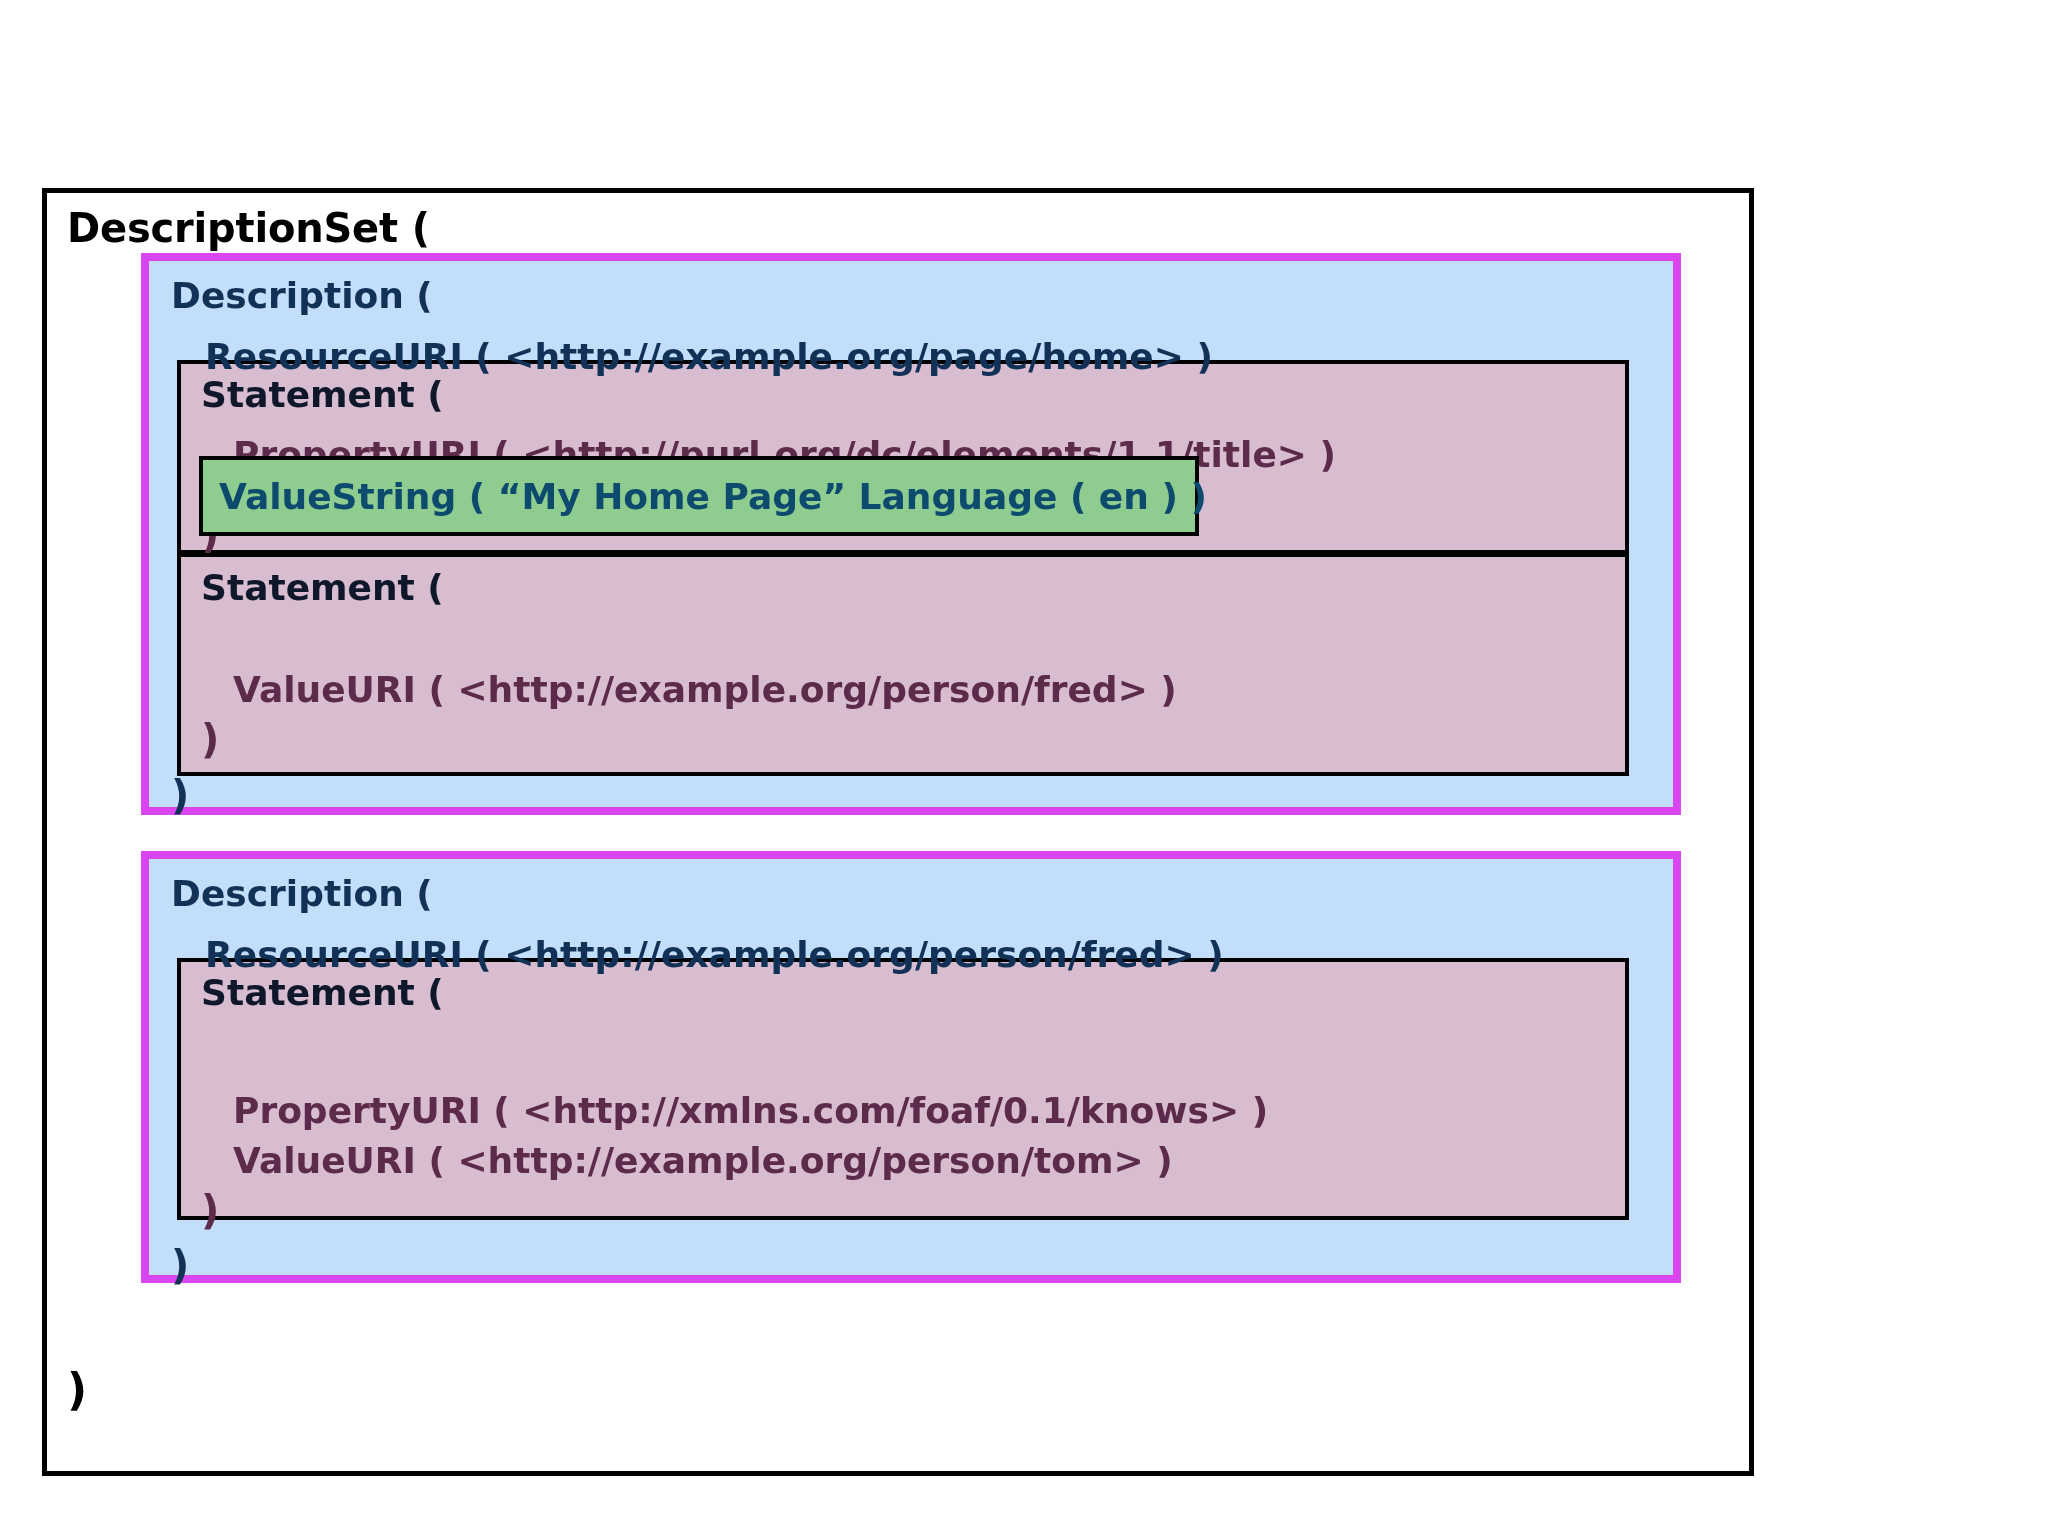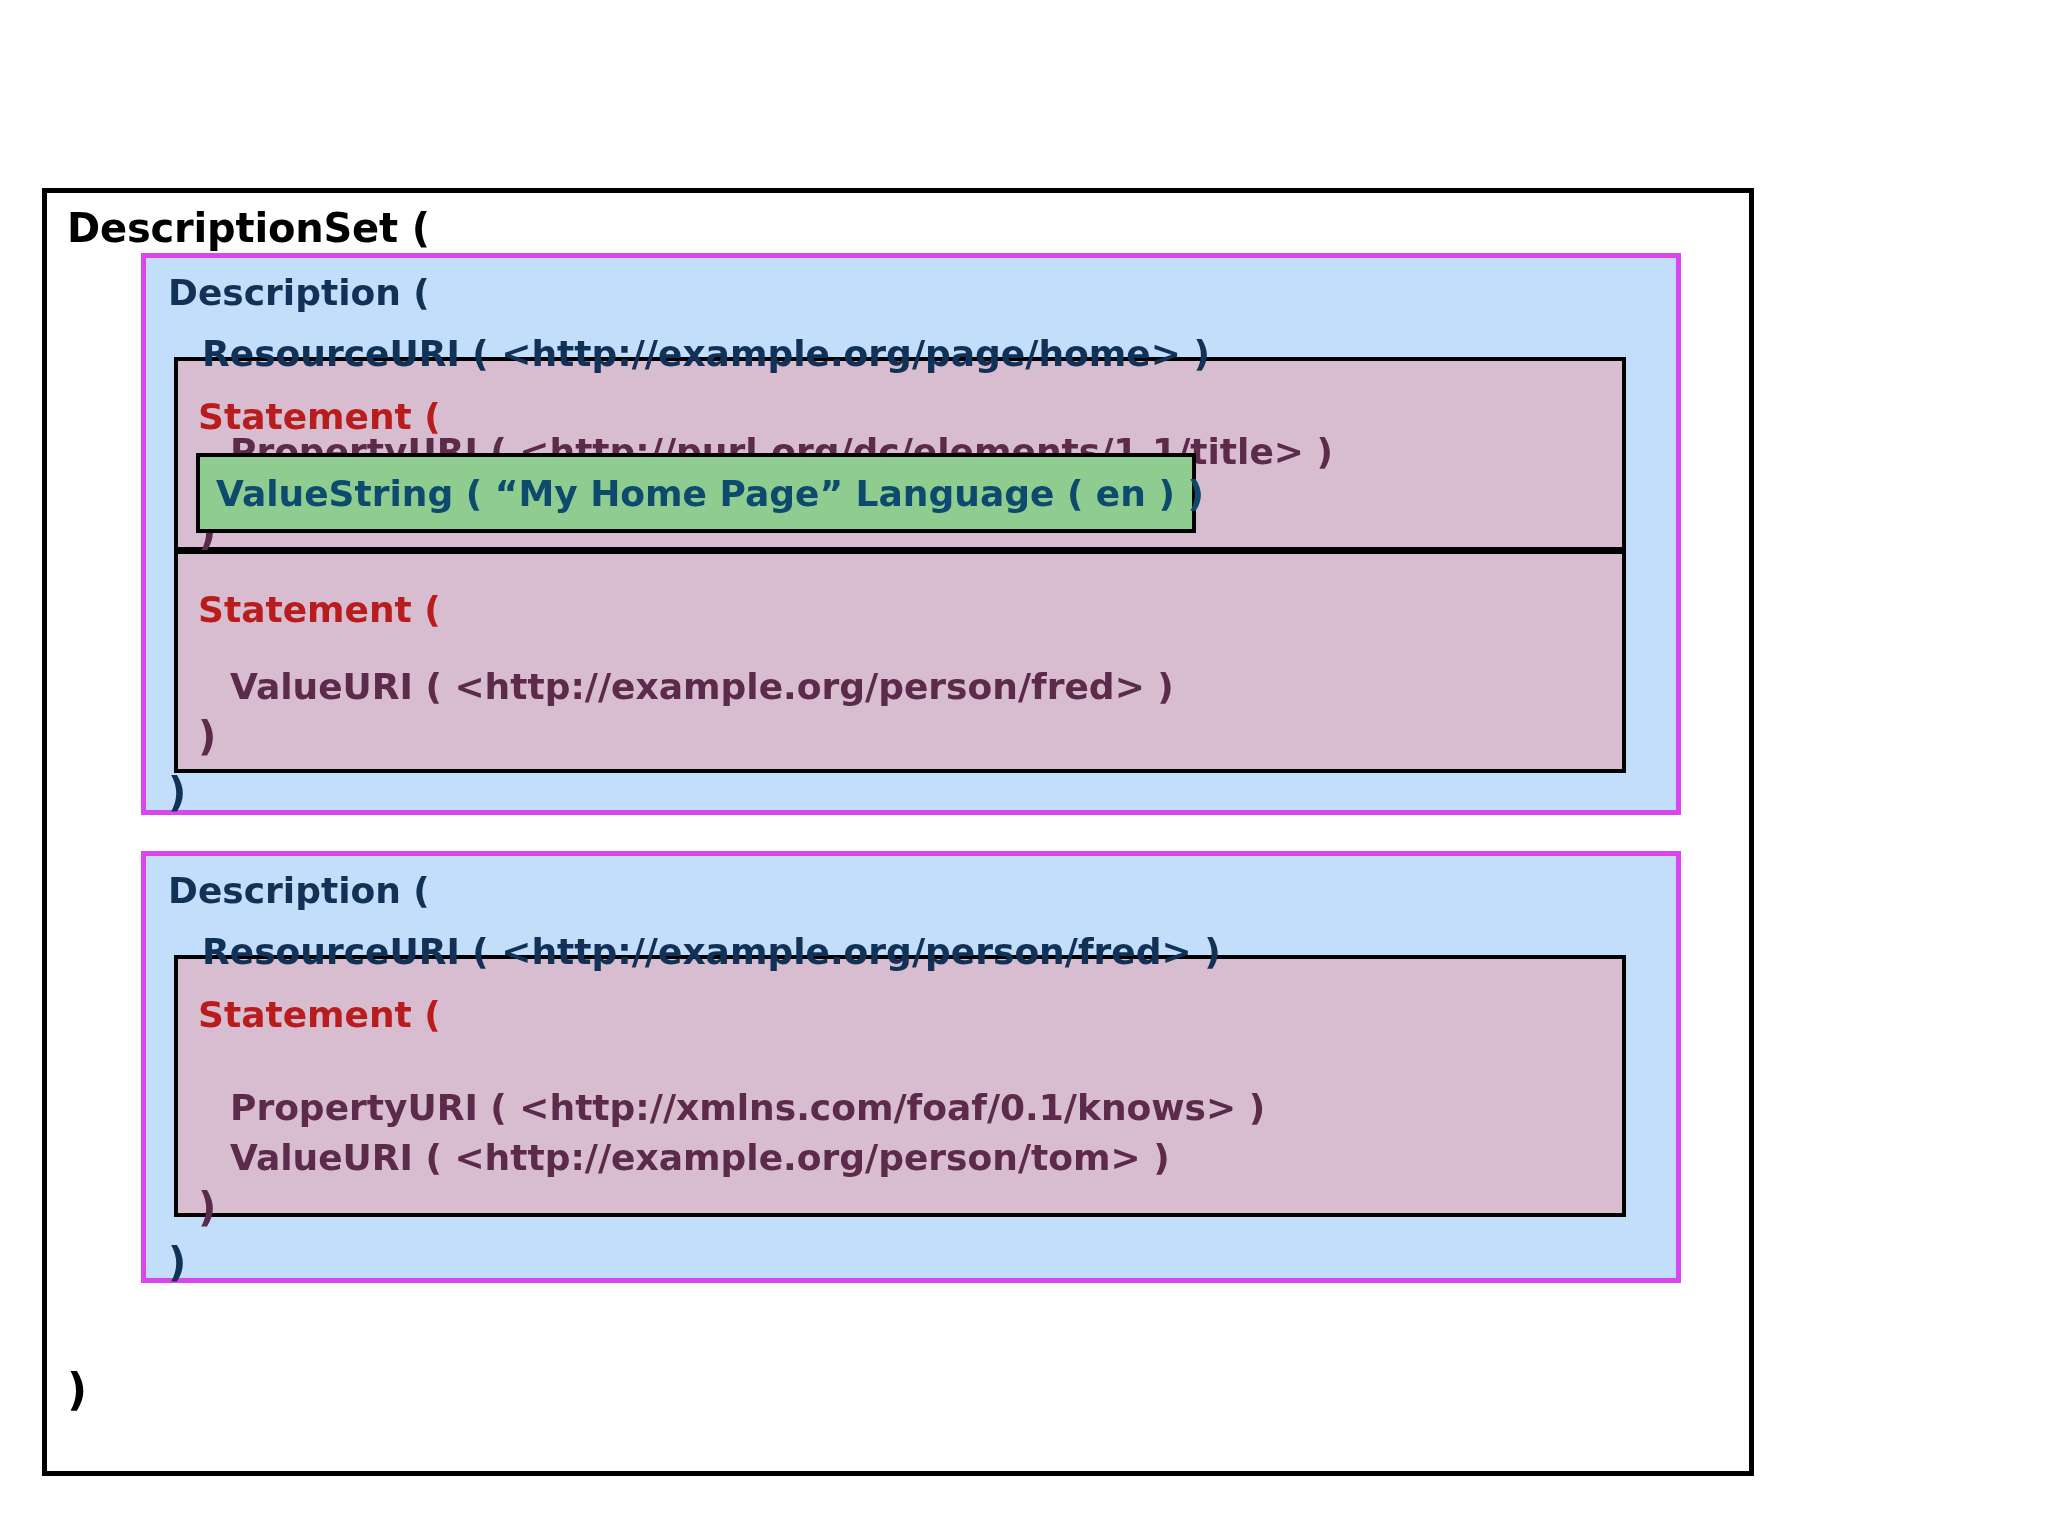--- a/index.html
+++ b/index.html
@@ -51,21 +51,21 @@
     font-size: 44px;
     font-weight: bold;
     color: #000000;
     line-height: 1;
   }
 
   
   .description-block {
     position: absolute;
     background: #C2DEFA;
-    border: 5px solid #d946ef;
+    border: 8px solid #d946ef;
     box-sizing: border-box;
   }
   #description-1 {
     left: 94px;
     top: 60px;
     width: 1540px;
     height: 562px;
   }
   #description-2 {
     left: 94px;
@@ -132,23 +132,22 @@
     width: 1452px;
     height: 262px;
   }
 
   .stmt-label {
     position: absolute;
     left: 20px;
     top: 10px;
     font-size: 36px;
     font-weight: bold;
-    color: #b91c1c;
-    white-space: nowrap;
-    margin-top: 25px;
+    color: #0f172a;
+    white-space: nowrap;
   }
 
   .stmt-line {
     position: absolute;
     left: 52px;
     font-size: 36px;
     font-weight: bold;
     color: #5C2A4A;
     white-space: nowrap;
   }

